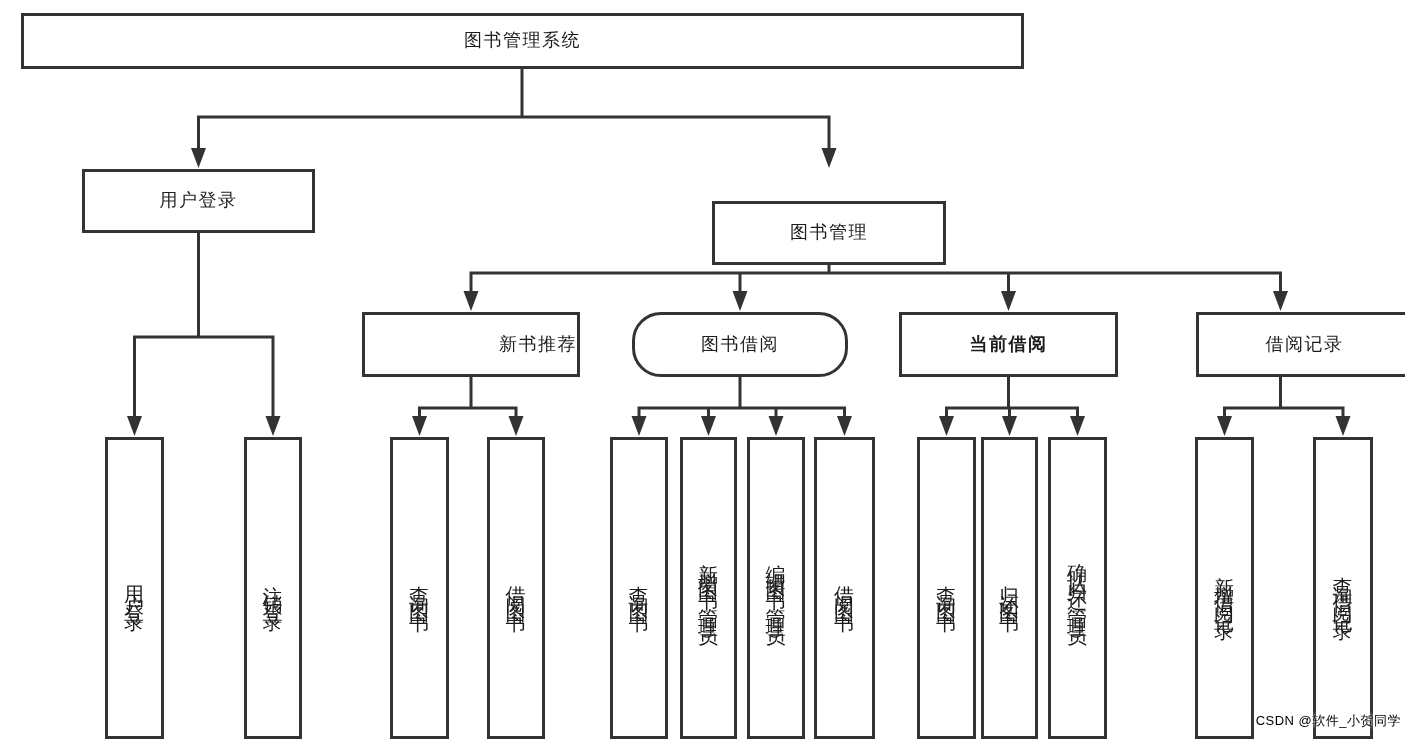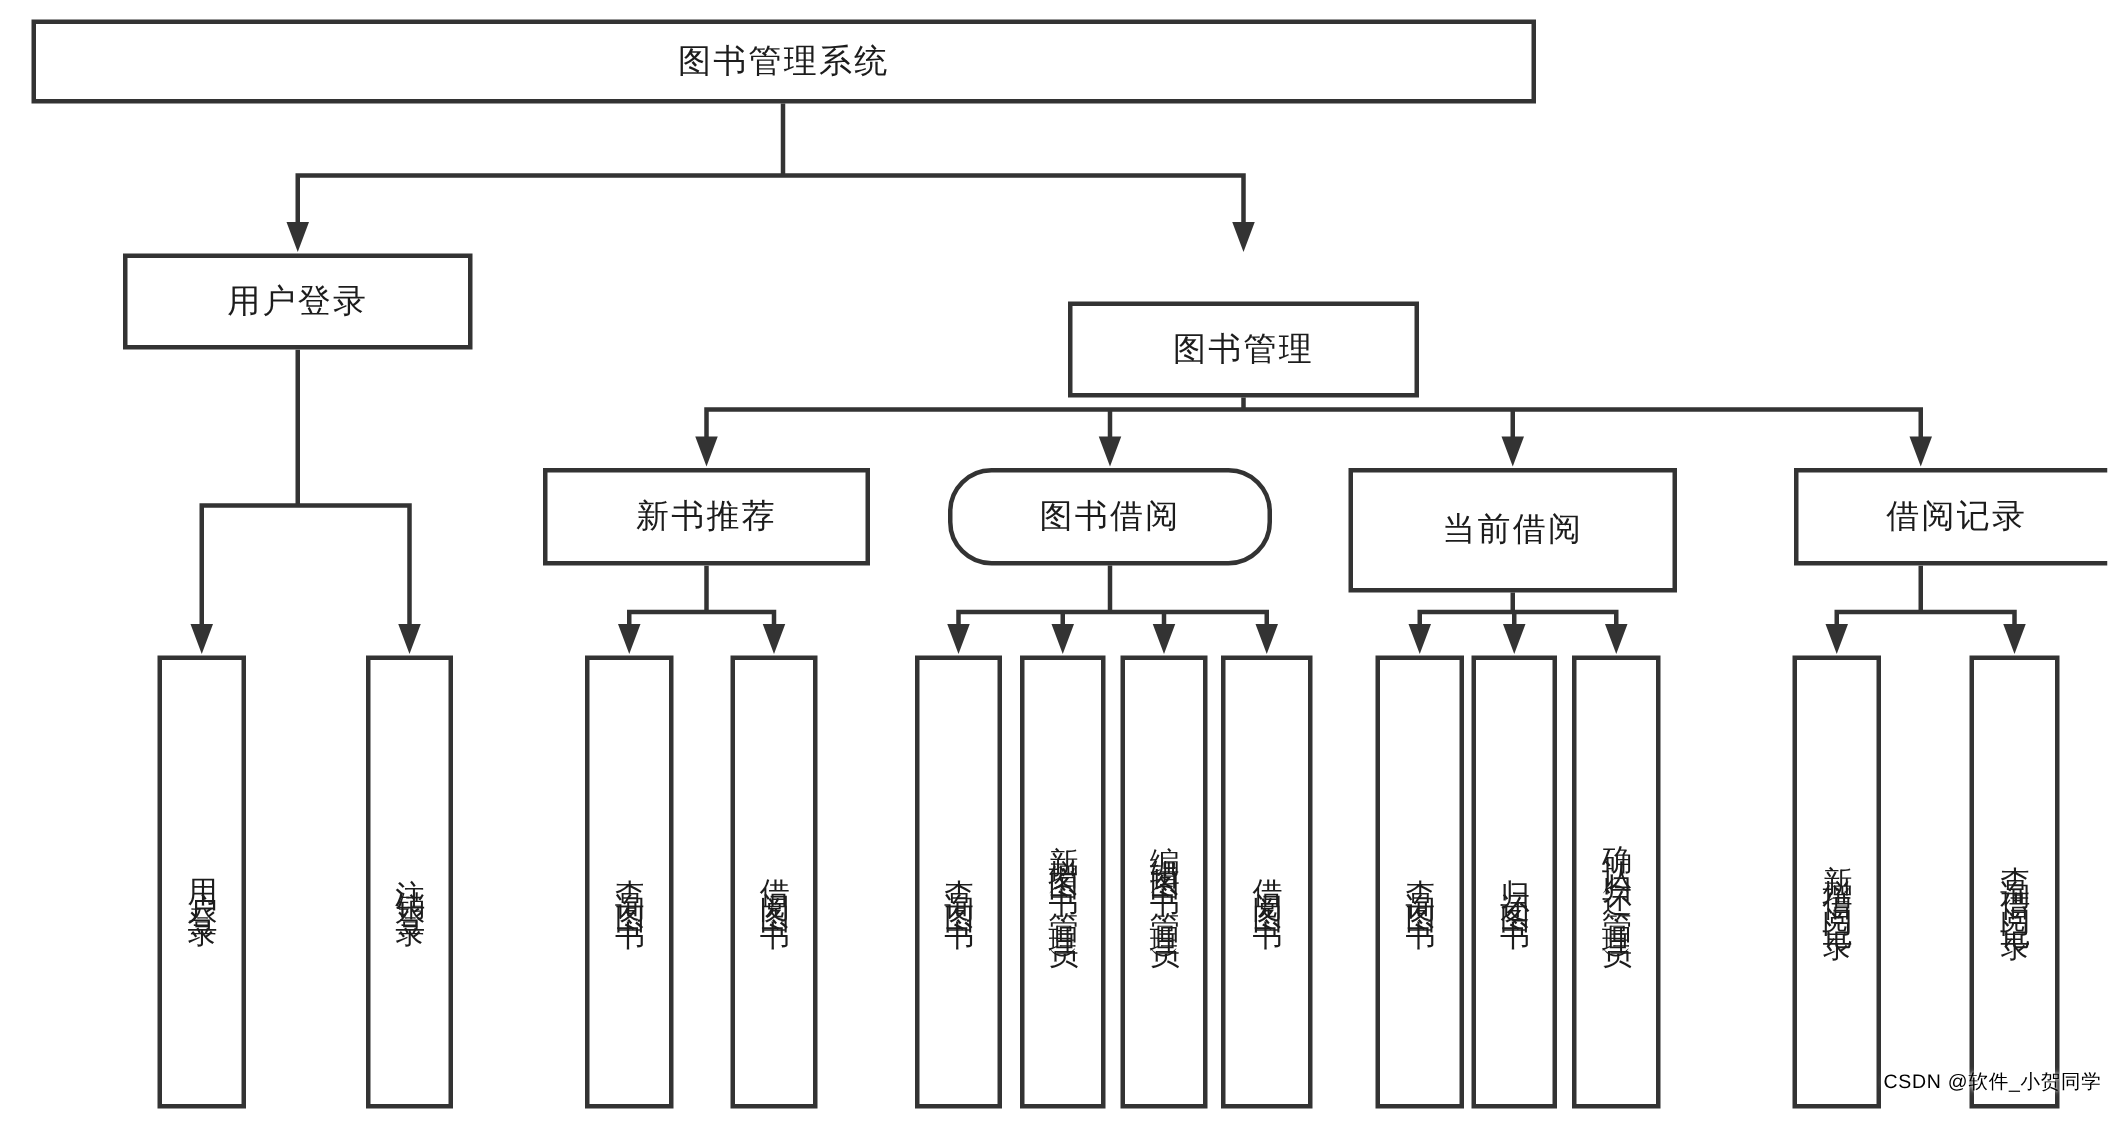--- a/index.html
+++ b/index.html
@@ -9,21 +9,21 @@
   }
   .wires{position:absolute;left:0;top:0;z-index:1;}
   .wires path{stroke:#333333;stroke-width:3;fill:none;}
   .wires polygon{fill:#333333;stroke:none;}
   .box{
     position:absolute;box-sizing:border-box;background:#ffffff;
     border:3px solid #333333;display:flex;align-items:center;justify-content:center;
     z-index:2;
   }
   .box .lbl{
-    font-size:22px;color:#1c1c1c;letter-spacing:1.5px;white-space:nowrap;line-height:1.2;
+    font-size:18px;color:#1c1c1c;letter-spacing:1.5px;white-space:nowrap;line-height:1.2;
   }
   .leaf .lbl{
     writing-mode:vertical-rl;text-orientation:mixed;
     font-size:20px;letter-spacing:9px;white-space:normal;line-height:1;
   }
   .watermark{
     position:absolute;right:4px;top:712px;z-index:3;
     font-size:13px;color:#000000;letter-spacing:0.5px;white-space:nowrap;
     text-shadow:0 0 2px #ffffff,0 0 4px #ffffff;
   }
@@ -92,27 +92,27 @@
     <span class="lbl">图书管理系统</span>
   </div>
 
   <div class="box" style="left:82px;top:169px;width:233px;height:64px;">
     <span class="lbl">用户登录</span>
   </div>
   <div class="box" style="left:712px;top:169px;width:234px;height:64px;margin-top:32px;">
     <span class="lbl">图书管理</span>
   </div>
 
-  <div class="box" style="left:362px;top:312px;width:218px;height:65px;">
+  <div class="box" style="left:362px;top:312px;width:218px;height:65px;justify-content:flex-end;">
     <span class="lbl">新书推荐</span>
   </div>
   <div class="box" style="left:632px;top:312px;width:216px;height:65px;border-radius:29px;">
     <span class="lbl">图书借阅</span>
   </div>
-  <div class="box" style="left:899px;top:312px;width:219px;height:83px;">
+  <div class="box" style="left:899px;top:312px;width:219px;height:65px;font-weight:bold;">
     <span class="lbl">当前借阅</span>
   </div>
   <div class="box" style="left:1172px;top:312px;width:217px;height:65px;margin-left:24px;">
     <span class="lbl">借阅记录</span>
   </div>
 
   <div class="box leaf" style="left:105px;top:437px;width:59px;height:302px;">
     <span class="lbl">用户登录</span>
   </div>
   <div class="box leaf" style="left:244px;top:437px;width:58px;height:302px;">

